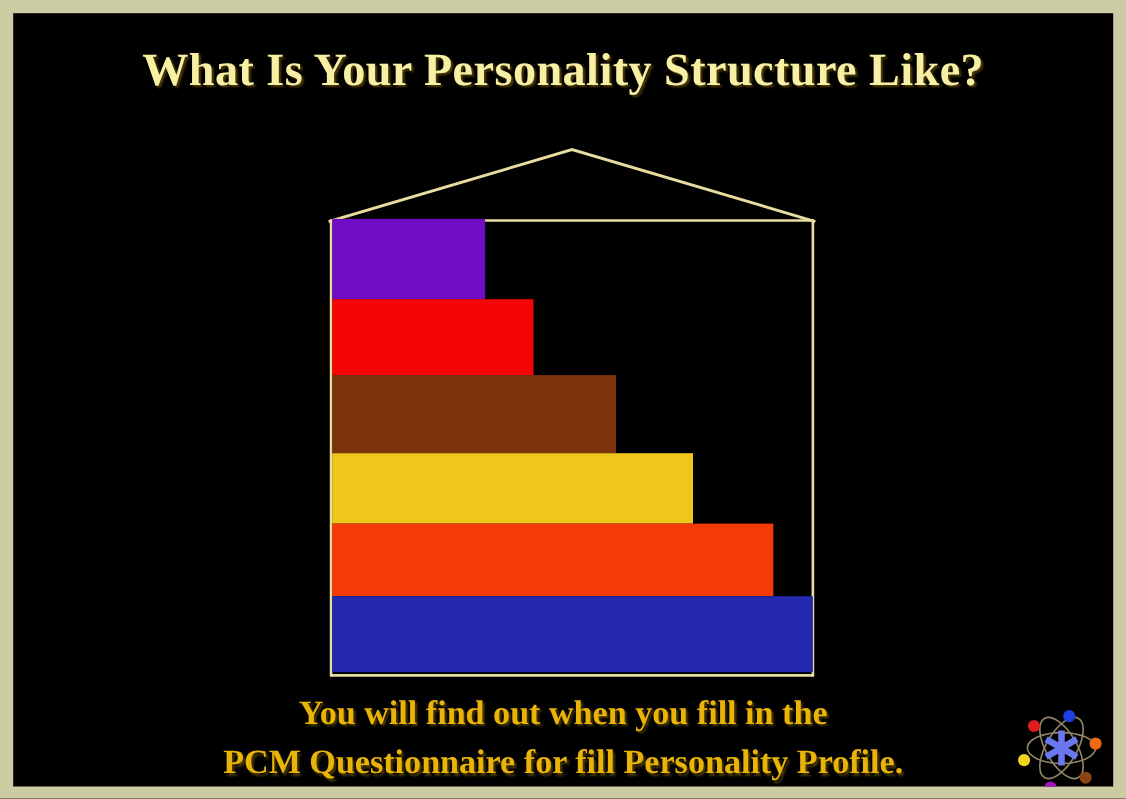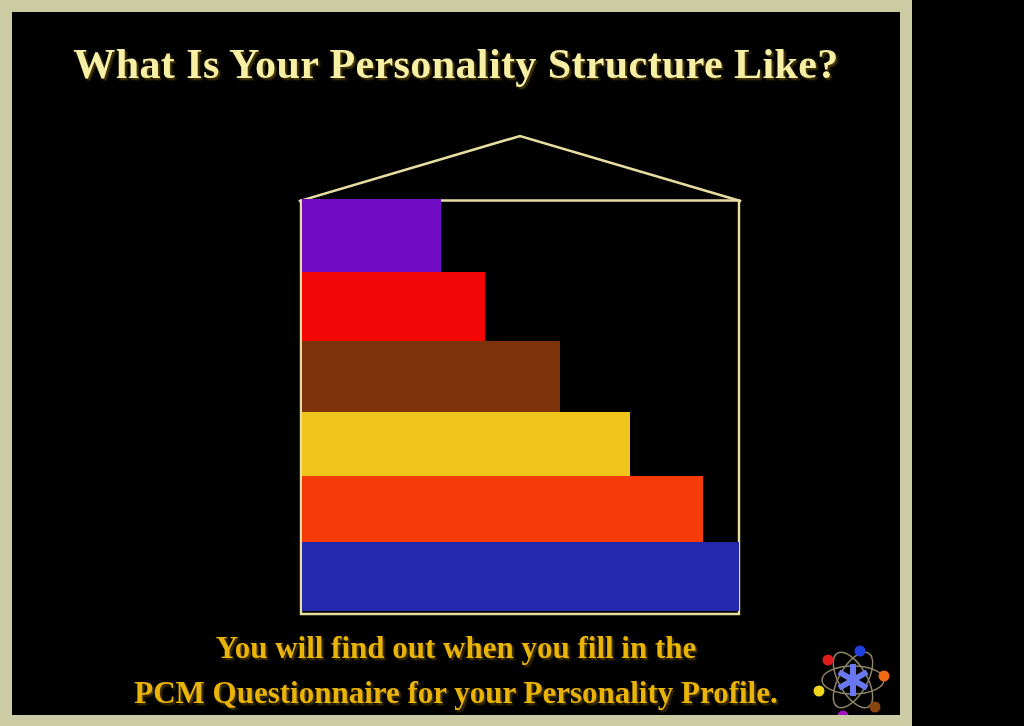--- a/index.html
+++ b/index.html
@@ -11,21 +11,21 @@
   body {
     width: 1024px;
     height: 726px;
     overflow: hidden;
     font-family: "Liberation Serif", "DejaVu Serif", serif;
   }
 
   
   #slide {
     position: relative;
-    width: 912px;
+    width: 1024px;
     height: 726px;
     box-sizing: border-box;
     background: #cbcca3;           
     padding: 12px 12px 11px 12px;
   }
   #stage {
     position: relative;
     width: 100%;
     height: 100%;
     background: #000000;
@@ -123,21 +123,21 @@
       <div class="bar" style="background: rgb(111, 12, 196); width: 139px; height: 73px; top: 0px;"></div>
       <div class="bar" style="background: rgb(245, 6, 6); width: 183px; height: 69px; top: 73px;"></div>
       <div class="bar" style="background: rgb(125, 50, 12); width: 258px; height: 71px; top: 142px;"></div>
       <div class="bar" style="background: rgb(240, 198, 28); width: 328px; height: 64px; top: 213px;"></div>
       <div class="bar" style="background: rgb(246, 59, 9); width: 401px; height: 66px; top: 277px;"></div>
       <div class="bar" style="background: rgb(36, 41, 174); width: 437px; height: 69px; top: 343px;"></div>
     </div>
 
     <div id="caption" style="color: #eab308;">
       <span class="cap-line">You will find out when you fill in the</span>
-      <span class="cap-line">PCM Questionnaire for your Personality Profile.</span>
+      <span class="cap-line">PCM Questionnaire for fill Personality Profile.</span>
     </div>
 
     <div id="atom-logo">
       <svg width="86" height="86" viewBox="0 0 86 86">
         <g fill="none" stroke="#8e8466" stroke-width="1.5">
           <ellipse cx="43" cy="43" rx="31" ry="14" transform="rotate(0 43 43)"></ellipse>
           <ellipse cx="43" cy="43" rx="31" ry="14" transform="rotate(60 43 43)"></ellipse>
           <ellipse cx="43" cy="43" rx="31" ry="14" transform="rotate(120 43 43)"></ellipse>
         </g>
 

